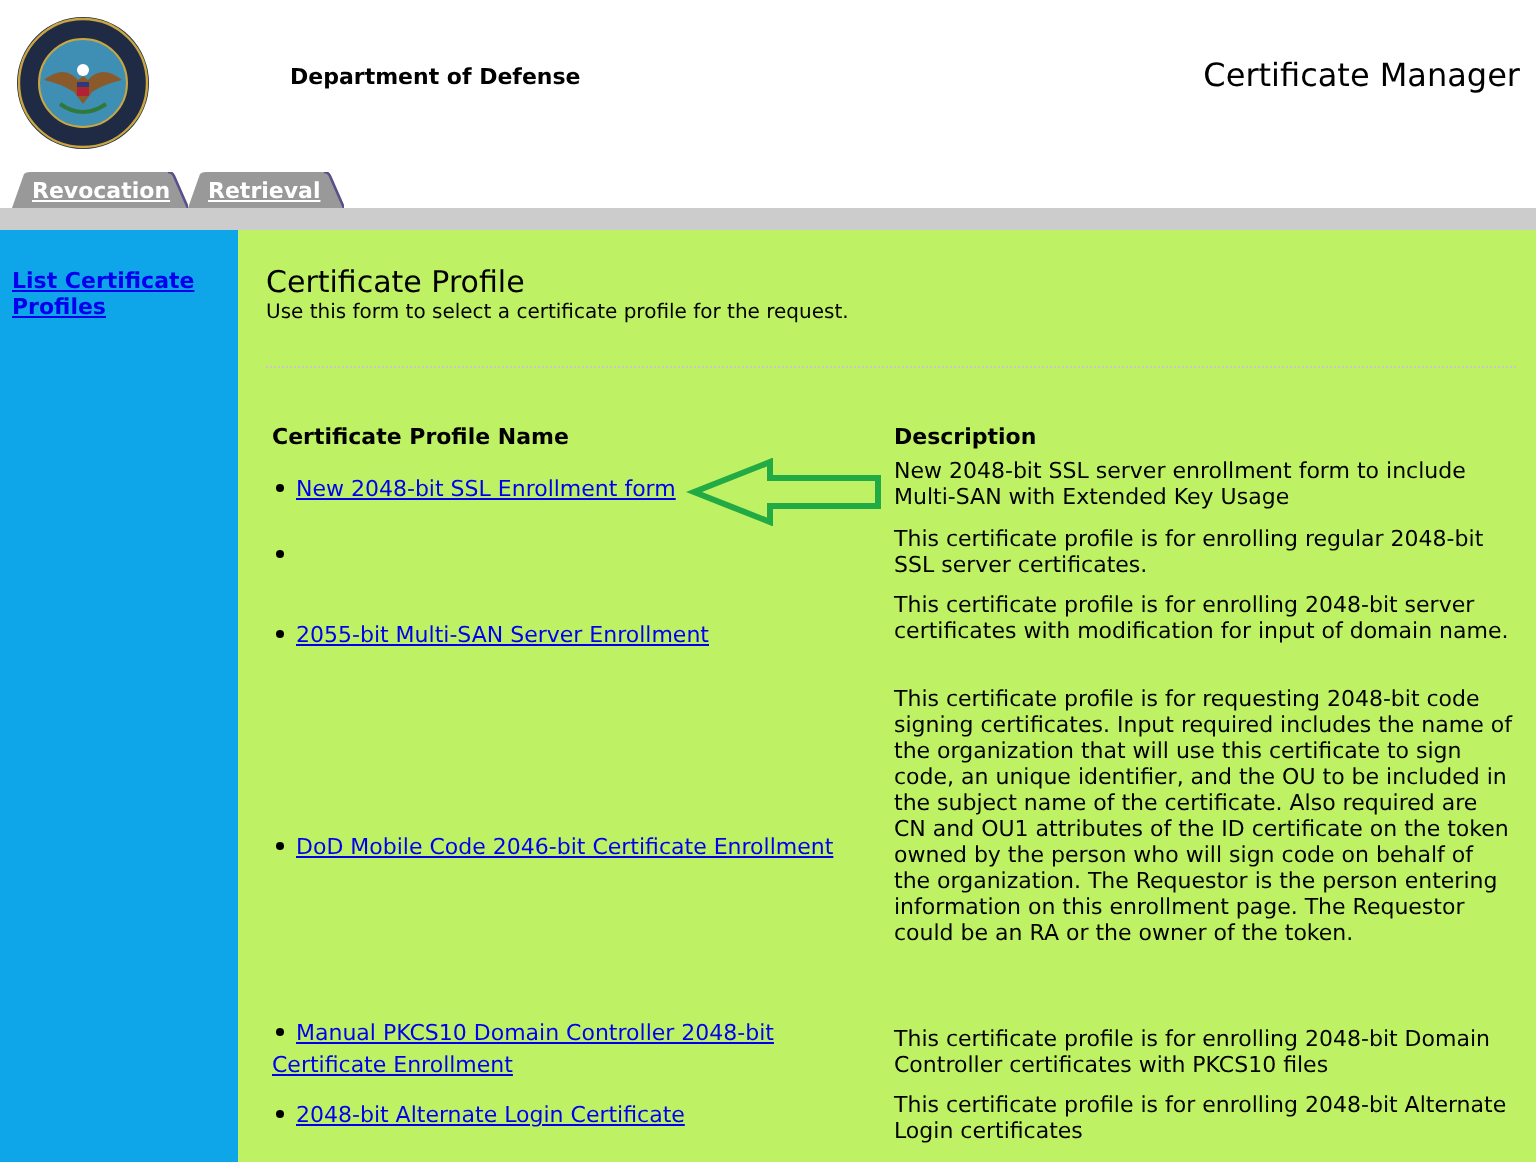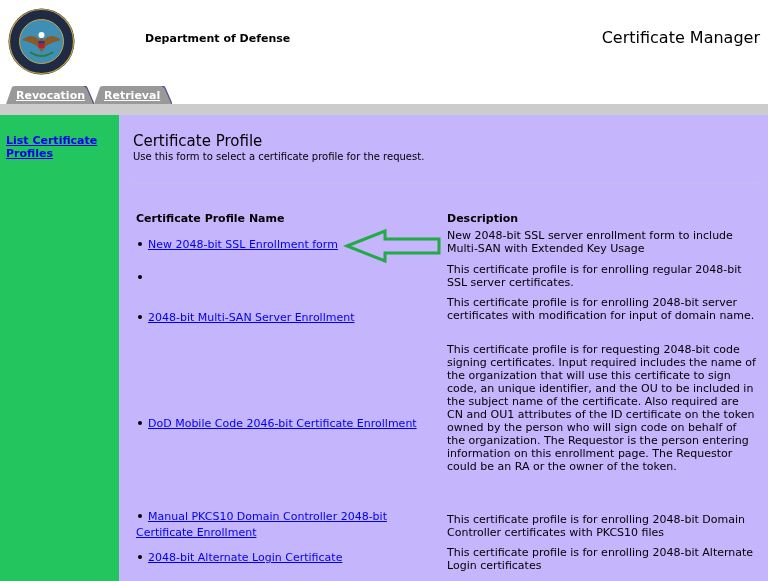--- a/index.html
+++ b/index.html
@@ -16,24 +16,24 @@
   .app .app-sub { font-size: 11px; line-height: 13px; }
 
   .tabs { position: absolute; left: 12px; top: 86px; height: 18px; display: flex; }
   .tab { position: relative; height: 18px; padding: 0 8px 0 10px; font-weight: bold; font-size: 11px; line-height: 19px; margin-right: 4px; }
   .tab .tab-bg { position: absolute; inset: 0; z-index: 0; }
   .tab span.lbl { position: relative; z-index: 1; }
   .tab.active { color: #000; }
   .tab.inactive span.lbl { color: #fff; text-decoration: underline; }
 
   .band { position: absolute; left: 0; top: 104px; width: 768px; height: 11px; background: #cccccc; }
-  .sidebar { position: absolute; left: 0; top: 115px; width: 119px; height: 466px; background: #22c55e; }
+  .sidebar { position: absolute; left: 0; top: 115px; width: 119px; height: 466px; background: #0ea5e9; }
   .sidebar a { position: absolute; left: 6px; top: 19px; width: 108px; color: #0000ee; font-weight: bold; font-size: 11px; line-height: 13px; text-decoration: underline; }
 
-  .content { position: absolute; left: 119px; top: 115px; width: 649px; height: 466px; background: #c4b5fd; }
+  .content { position: absolute; left: 119px; top: 115px; width: 649px; height: 466px; background: #bef264; }
   .page-title { position: absolute; left: 14px; top: 17px; font-size: 15px; line-height: 18px; color: #000; }
   .page-desc { position: absolute; left: 14px; top: 36px; font-size: 10px; color: #000; }
   .rule { position: absolute; left: 14px; top: 68px; width: 625px; border-top: 1px dotted #c8c8c8; }
 
   .col-head { position: absolute; top: 97px; font-weight: bold; font-size: 11px; }
   .col-name { left: 17px; }
   .col-desc { left: 328px; }
 
   .row { position: absolute; left: 0; width: 649px; }
   .row .name { position: absolute; left: 17px; width: 300px; font-size: 11px; line-height: 16px; }
@@ -101,21 +101,21 @@
     <div class="name" style="top:8px;"><span class="bullet"></span><a href="#">New 2048-bit SSL Enrollment form</a></div>
     <div class="desc">New 2048-bit SSL server enrollment form to include Multi-SAN with Extended Key Usage</div>
   </div>
 
   <div class="row" style="top:148px;">
     <div class="name" style="top:7px;"><span class="bullet"></span></div>
     <div class="desc">This certificate profile is for enrolling regular 2048-bit SSL server certificates.</div>
   </div>
 
   <div class="row" style="top:181px;">
-    <div class="name" style="top:14px;"><span class="bullet"></span><a href="#">2048-bit Multi-SAN Server Enrollment</a></div>
+    <div class="name" style="top:14px;"><span class="bullet"></span><a href="#">2055-bit Multi-SAN Server Enrollment</a></div>
     <div class="desc">This certificate profile is for enrolling 2048-bit server certificates with modification for input of domain name.</div>
   </div>
 
   <div class="row" style="top:228px;">
     <div class="name" style="top:73px;"><span class="bullet"></span><a href="#">DoD Mobile Code 2046-bit Certificate Enrollment</a></div>
     <div class="desc">This certificate profile is for requesting 2048-bit code signing certificates. Input required includes the name of the organization that will use this certificate to sign code, an unique identifier, and the OU to be included in the subject name of the certificate. Also required are CN and OU1 attributes of the ID certificate on the token owned by the person who will sign code on behalf of the organization. The Requestor is the person entering information on this enrollment page. The Requestor could be an RA or the owner of the token.</div>
   </div>
 
   <div class="row" style="top:398px;">
     <div class="name" style="top:-4px; width:290px;"><span class="bullet"></span><a href="#">Manual PKCS10 Domain Controller 2048-bit Certificate Enrollment</a></div>

